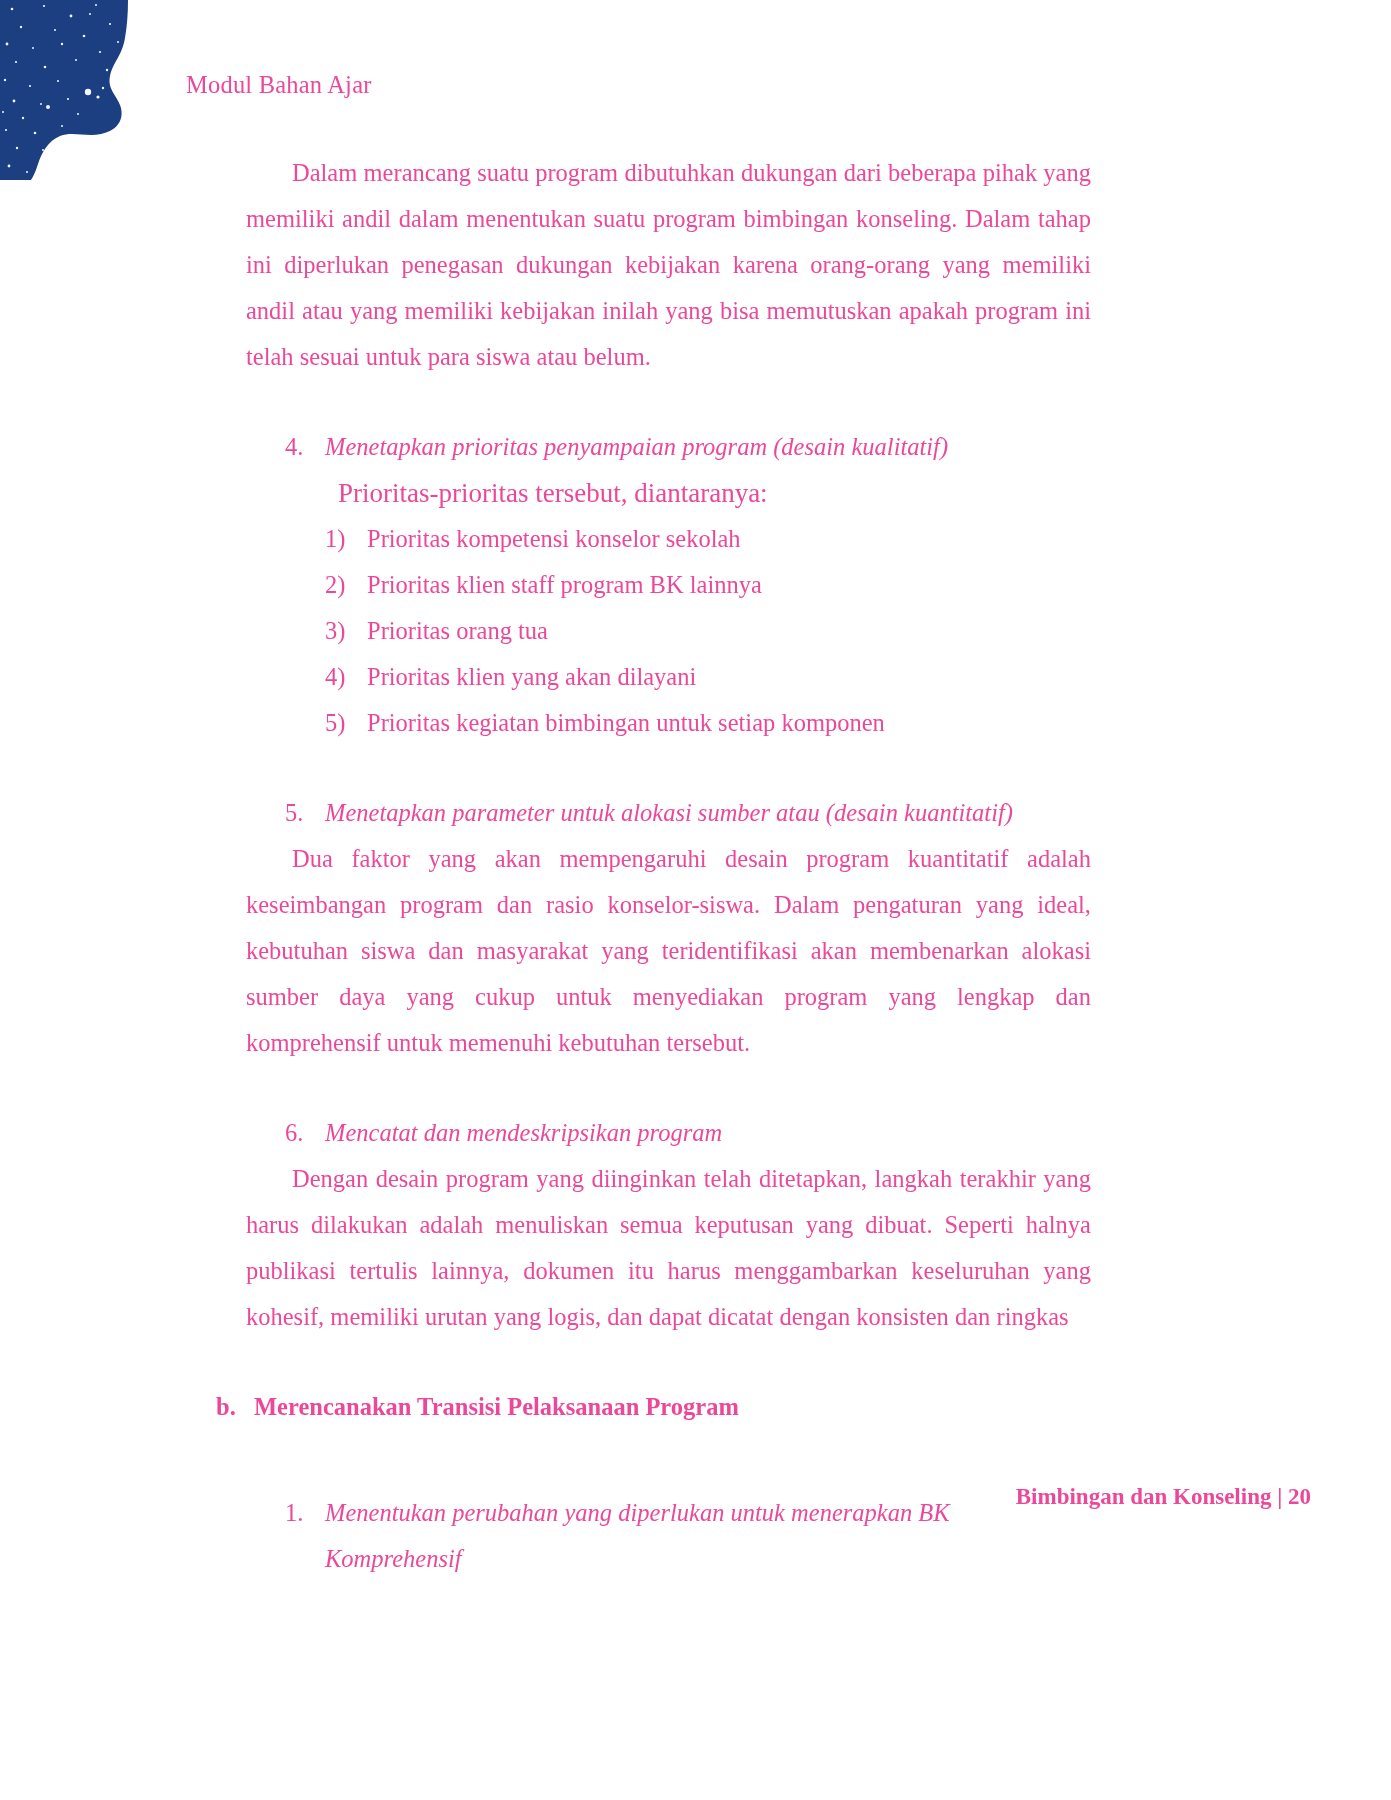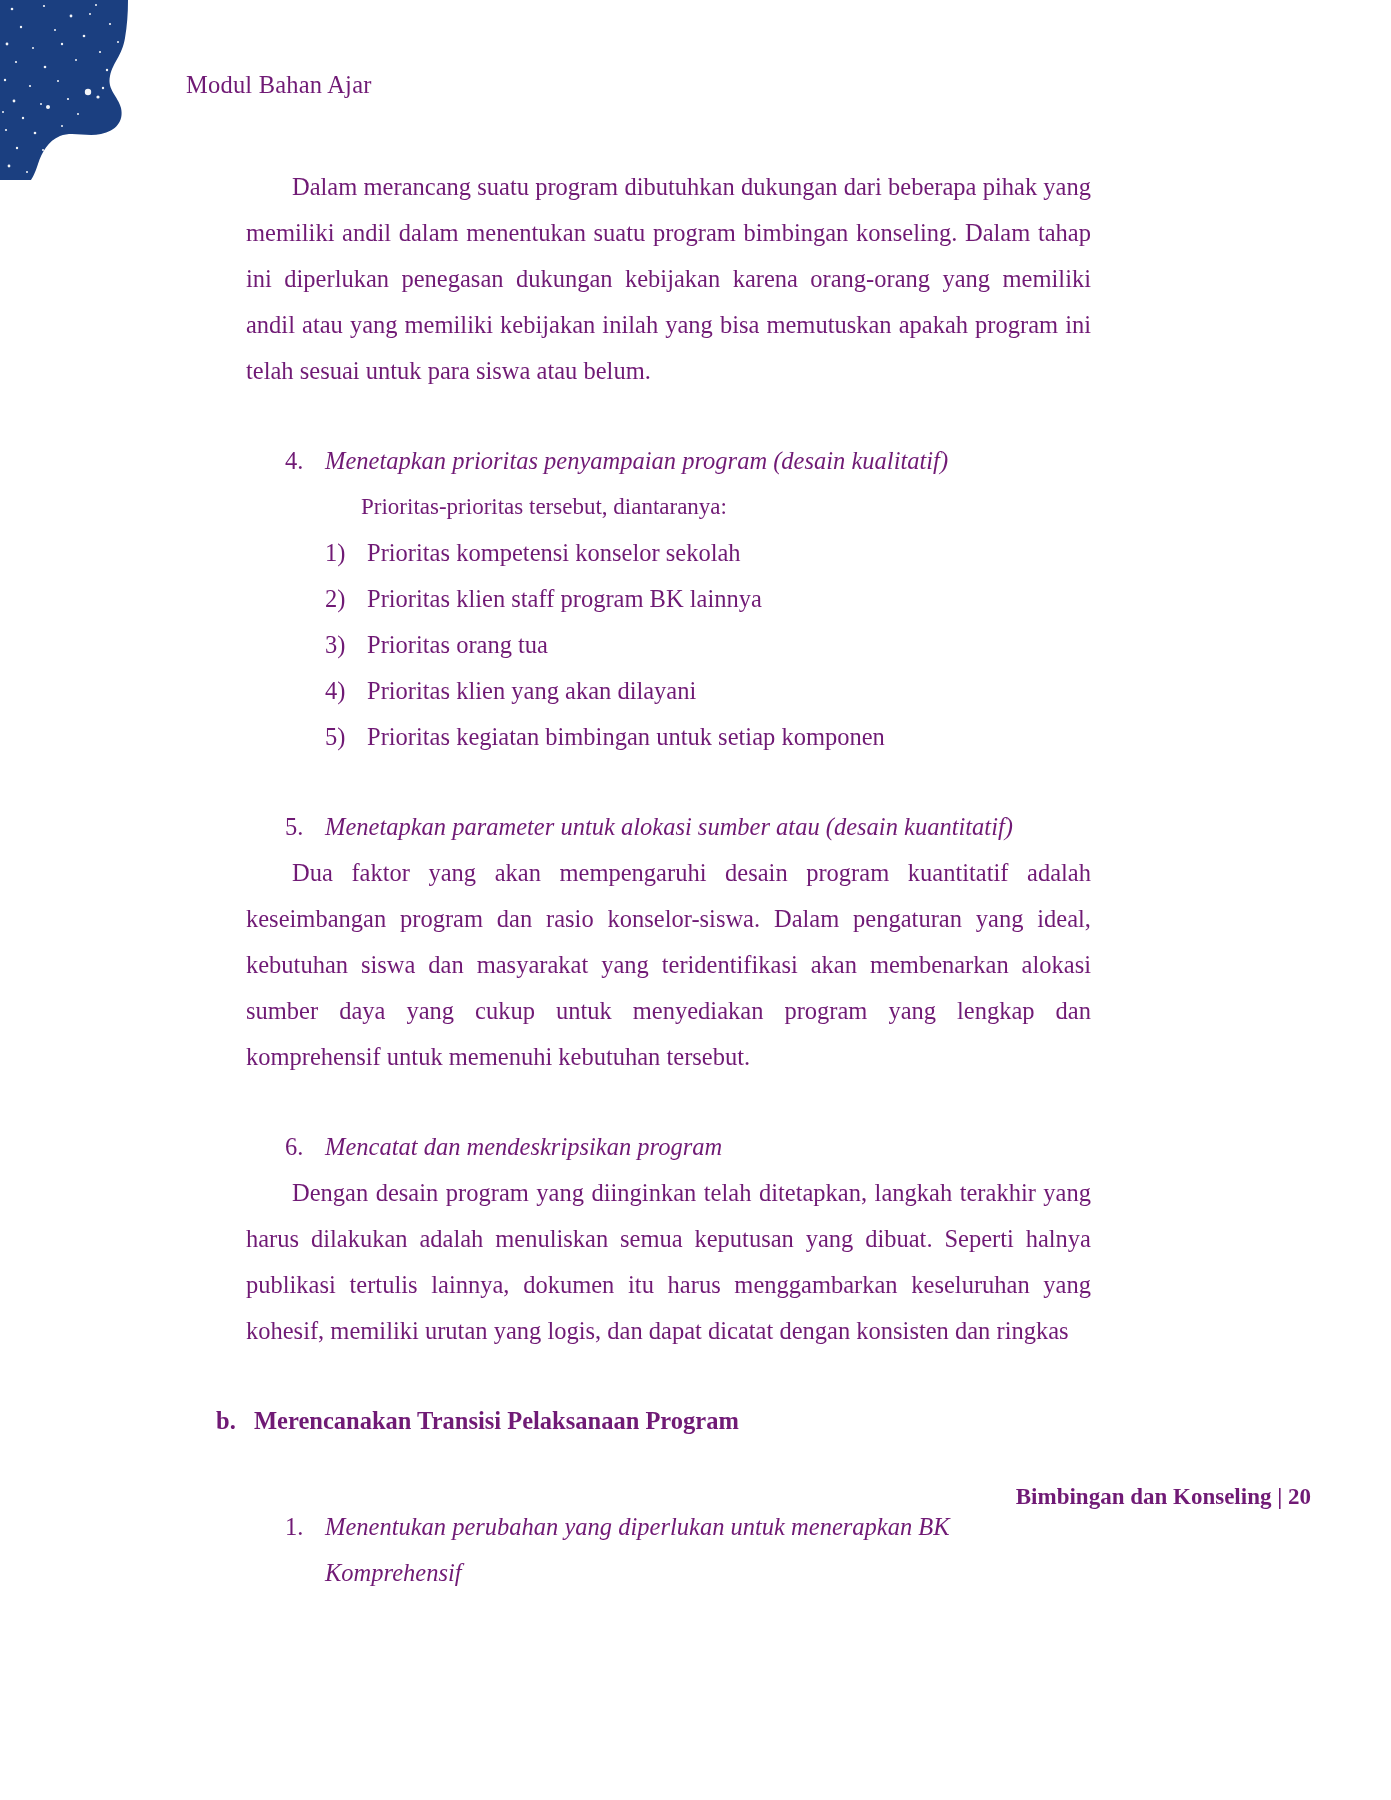--- a/index.html
+++ b/index.html
@@ -7,21 +7,21 @@
     padding: 0;
     background: #ffffff;
   }
   .page {
     position: relative;
     width: 1391px;
     height: 1800px;
     background: #ffffff;
     overflow: hidden;
     font-family: "Liberation Serif", "DejaVu Serif", serif;
-    color: #701a75;
+    color: #ec4899;
   }
 
   
   .blob-wrap {
     position: absolute;
     left: 0;
     top: 0;
     width: 170px;
     height: 180px;
     pointer-events: none;
@@ -35,21 +35,21 @@
     top: 70px;
     font-size: 24.5px;
     line-height: 1.2;
     letter-spacing: 0.2px;
   }
 
   
   .content {
     position: absolute;
     left: 246px;
-    top: 164px;
+    top: 150px;
     width: 845px;
   }
 
   p.body, div.body {
     margin: 0;
     font-size: 24.5px;
     line-height: 46px;
     text-align: justify;
     text-justify: inter-word;
   }
@@ -70,22 +70,22 @@
     text-align: left;
     margin-left: 39px;
   }
   .num-item > .txt {
     flex: 1 1 auto;
     font-style: italic;
   }
 
   
   .sub-para {
-    margin-left: 115px;
-    font-size: 23px;
+    margin-left: 92px;
+    font-size: 27px;
     line-height: 46px;
   }
 
   
   .sub-item {
     display: flex;
     align-items: flex-start;
     font-size: 24.5px;
     line-height: 46px;
     margin-left: 79px;

